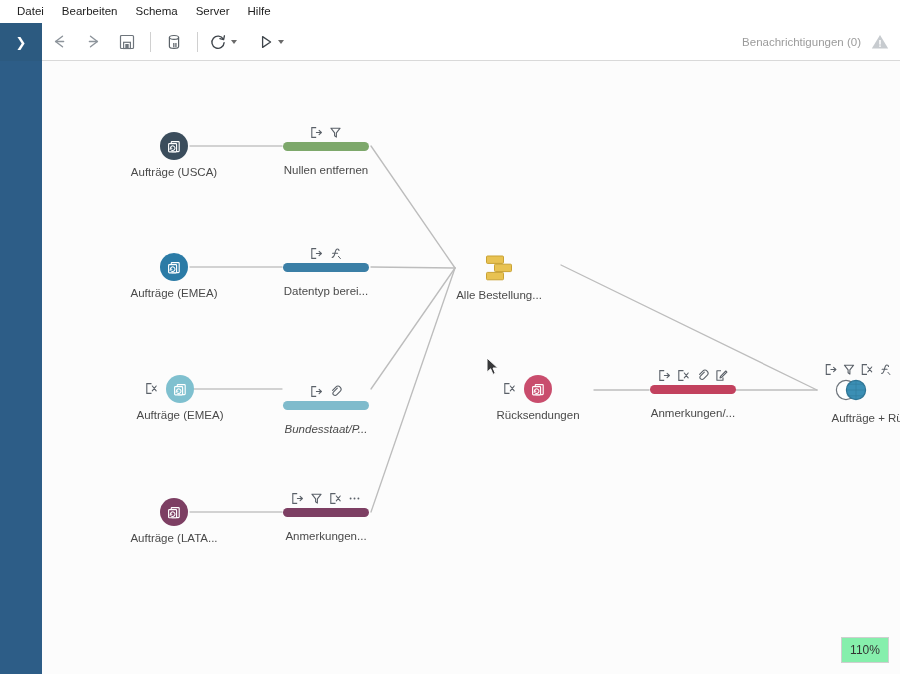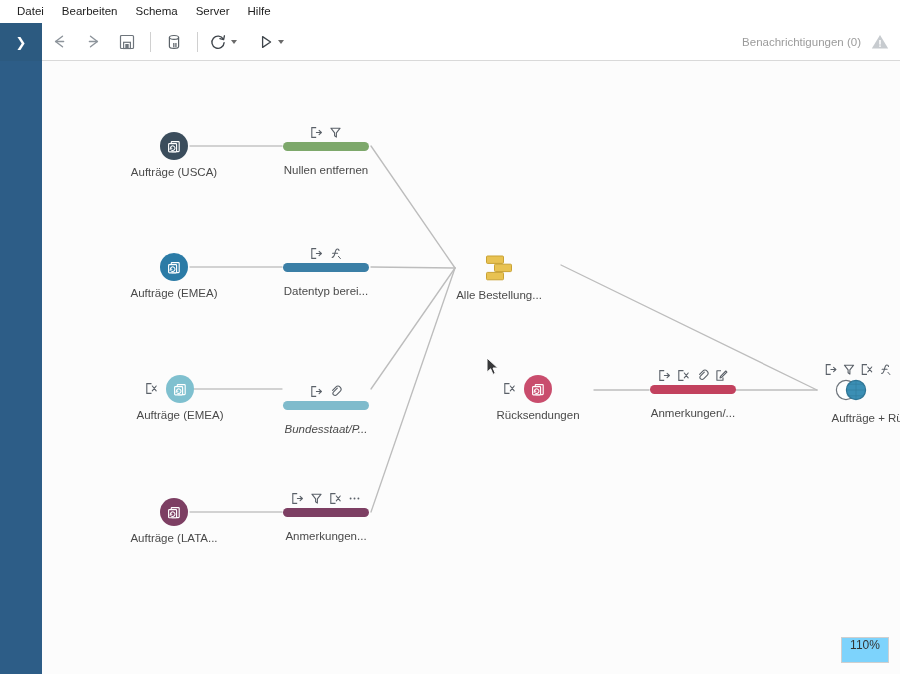--- a/index.html
+++ b/index.html
@@ -100,22 +100,22 @@
 
   
   .join-icon{width:34px;height:24px;position:relative;cursor:default;}
 
   
   .cursor{position:absolute;width:14px;height:20px;pointer-events:none;}
 
   
   .zoombox{
     position:absolute;right:11px;bottom:11px;
-    min-width:48px;height:26px;border:1px solid #cfcfcf;background:#7dd3fc;
-    display:flex;align-items:flex-start;justify-content:center;
+    min-width:48px;height:26px;border:1px solid #cfcfcf;background:#86efac;
+    display:flex;align-items:center;justify-content:center;
     font-size:12px;color:#333;padding:0 8px;box-sizing:border-box;cursor:default;
   }
   .icon-sm{display:block;}
 </style>
 </head>
 <body>
 
 <div id="app">
 
   <div class="menubar">

